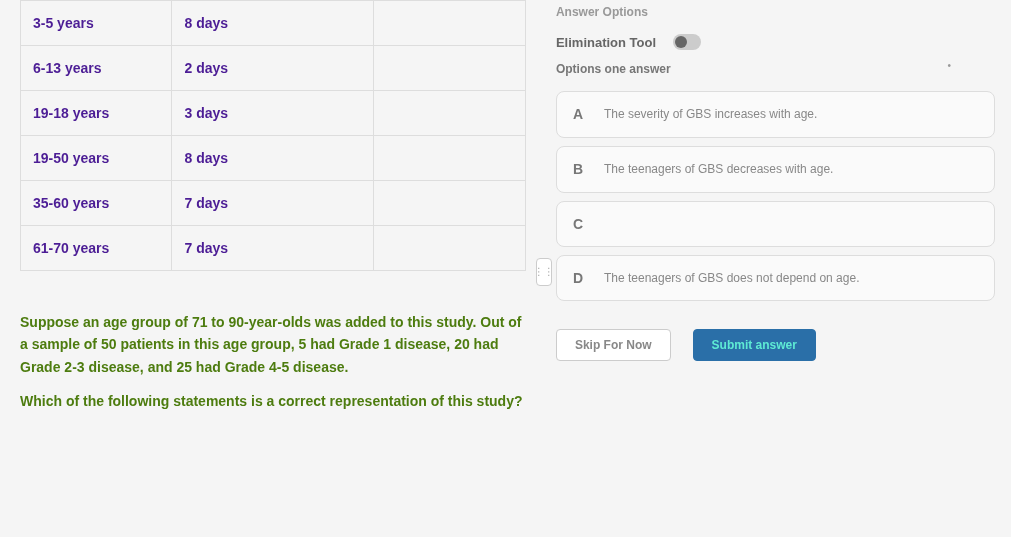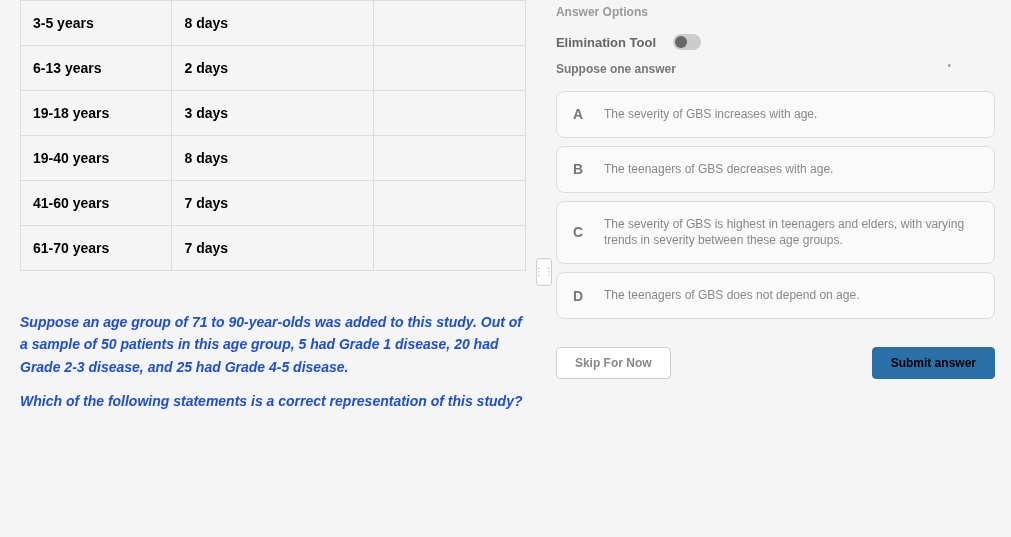--- a/index.html
+++ b/index.html
@@ -20,39 +20,38 @@
     }
     .right-panel {
       width: 46%;
       padding: 0 16px 20px 10px;
       display: flex;
       flex-direction: column;
     }
     table {
       width: 100%;
       border-collapse: collapse;
-      color: #000000;
+      color: #4c1d95;
       border-radius: 32px;
     }
     td {
       border: 1px solid #ddd;
       padding: 14px 12px;
       font-size: 14px;
       font-weight: 600;
     }
     td:first-child { width: 30%; }
     td:nth-child(2) { width: 40%; text-align: left; }
     td:nth-child(3) { width: 30%; }
     .question-text {
       margin-top: 40px;
       font-size: 14px;
       line-height: 1.6;
       font-weight: 600;
-      color: #1d4ed8;
-      font-style: italic;
+      color: #4d7c0f;
     }
     .question-text p { margin-bottom: 12px; }
     .header-label {
       font-size: 12px;
       color: #999;
       font-weight: 600;
       margin-bottom: 15px;
       padding-top: 5px;
     }
     .tool-row {
@@ -107,39 +106,39 @@
       font-size: 14px;
       color: #777;
       min-width: 16px;
     }
     .option-text {
       flex: 1;
       line-height: 1.4;
     }
     .actions {
       display: flex;
-      justify-content: space-between;
-      gap: 5px;
+      justify-content: flex-start;
+      gap: 22px;
       margin-top: 20px;
     }
     .btn {
       padding: 8px 18px;
       font-size: 12px;
       font-weight: 600;
       border-radius: 4px;
       border: 1px solid #ccc;
       cursor: pointer;
     }
     .btn-skip {
       background: #fff;
       color: #888;
     }
     .btn-submit {
       background: #2a6fa8;
-      color: #000000;
+      color: #5eead4;
       border-color: #2a6fa8;
     }
     .drag-handle {
       position: absolute;
       left: 53%;
       top: 48%;
       width: 16px;
       height: 28px;
       border: 1px solid #ccc;
       border-radius: 4px;
@@ -174,26 +173,26 @@
       <td>6-13 years</td>
       <td>2 days</td>
       <td></td>
     </tr>
     <tr>
       <td>19-18 years</td>
       <td>3 days</td>
       <td></td>
     </tr>
     <tr>
-      <td>19-40 years</td>
+      <td>19-50 years</td>
       <td>8 days</td>
       <td></td>
     </tr>
     <tr>
-      <td>41-60 years</td>
+      <td>35-60 years</td>
       <td>7 days</td>
       <td></td>
     </tr>
     <tr>
       <td>61-70 years</td>
       <td>7 days</td>
       <td></td>
     </tr>
   </tbody>
     </table>
@@ -212,33 +211,32 @@
   <div class="header-label">Answer Options</div>
 
   <div class="tool-row">
     <span class="tool-label">Elimination Tool</span>
     <div class="toggle">
       <div class="toggle-knob"></div>
     </div>
   </div>
   <span class="dot-sep">•</span>
 
-  <div class="select-label">Suppose one answer</div>
+  <div class="select-label">Options one answer</div>
 
   <div class="option">
     <span class="option-letter">A</span>
     <span class="option-text">The severity of GBS increases with age.</span>
   </div>
   <div class="option">
     <span class="option-letter">B</span>
     <span class="option-text">The teenagers of GBS decreases with age.</span>
   </div>
   <div class="option">
     <span class="option-letter">C</span>
-    <span class="option-text">The severity of GBS is highest in teenagers and elders, with varying trends in severity between these age groups.</span>
   </div>
   <div class="option">
     <span class="option-letter">D</span>
     <span class="option-text">The teenagers of GBS does not depend on age.</span>
   </div>
 
   <div class="actions">
     <button class="btn btn-skip">Skip For Now</button>
     <button class="btn btn-submit">Submit answer</button>
   </div>

